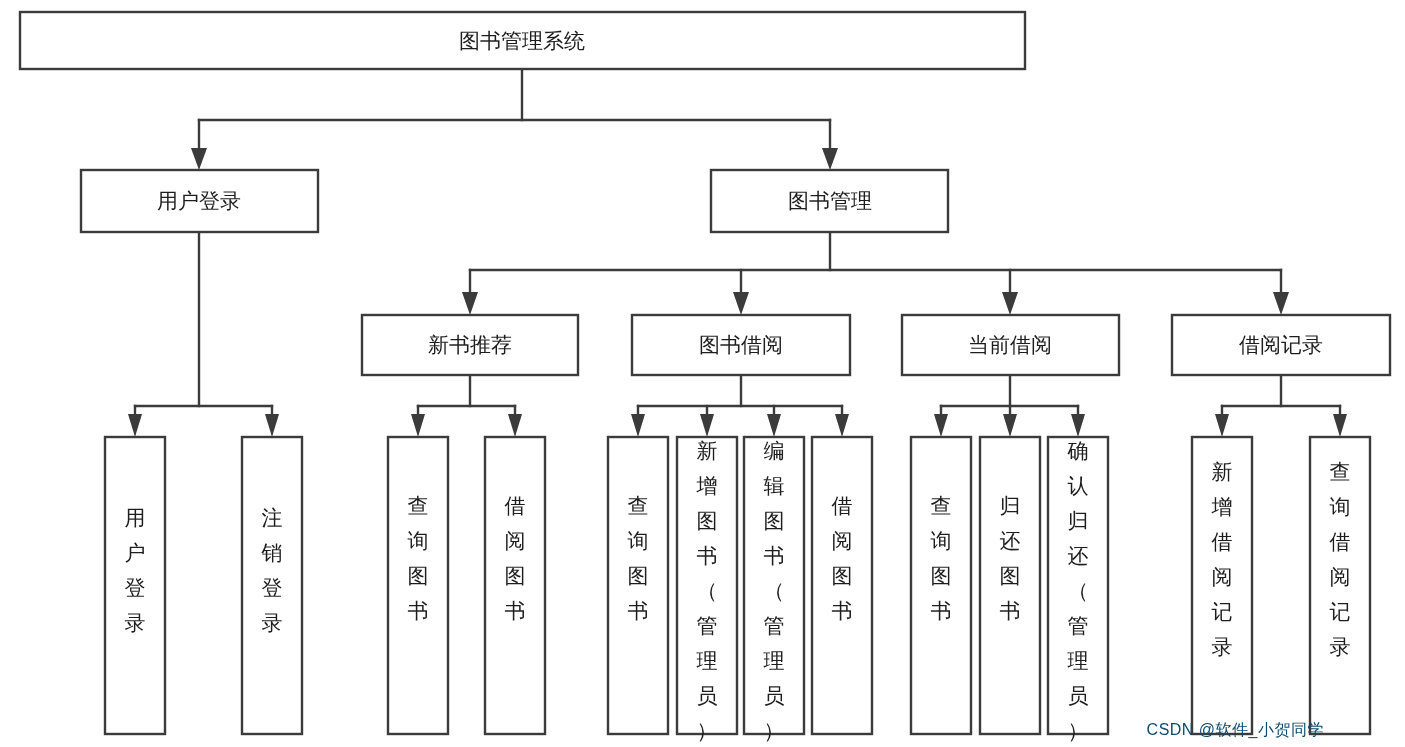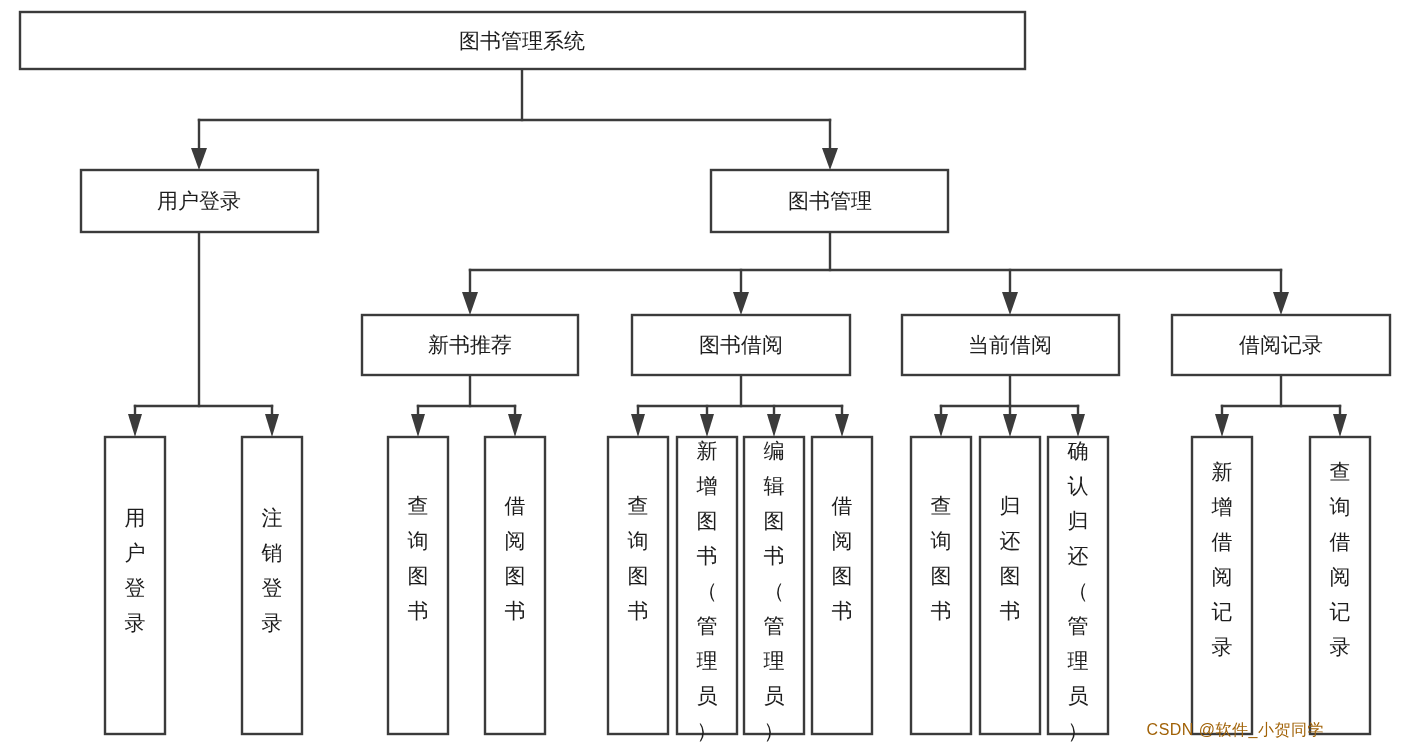--- a/index.html
+++ b/index.html
@@ -54,21 +54,21 @@
     font-size: 21px;
     fill: #1d1d1d;
     text-anchor: middle;
   }
   .watermark {
     position: absolute;
     right: 12px;
     bottom: 6px;
     font-family: "Liberation Sans", "DejaVu Sans", sans-serif;
     font-size: 16px;
-    color: #a16207;
+    color: #0c4a6e;
     letter-spacing: 0.5px;
     white-space: nowrap;
     user-select: none;
   }
 </style>
 </head>
 <body>
 
 <div id="diagram-root">
 

